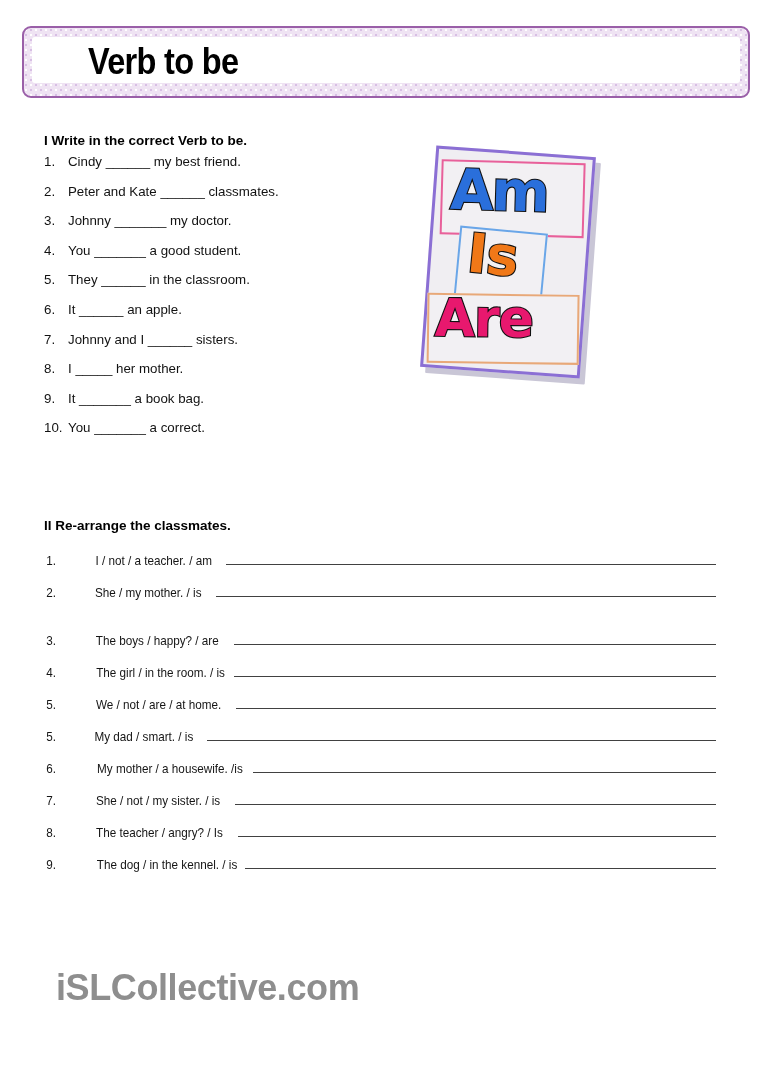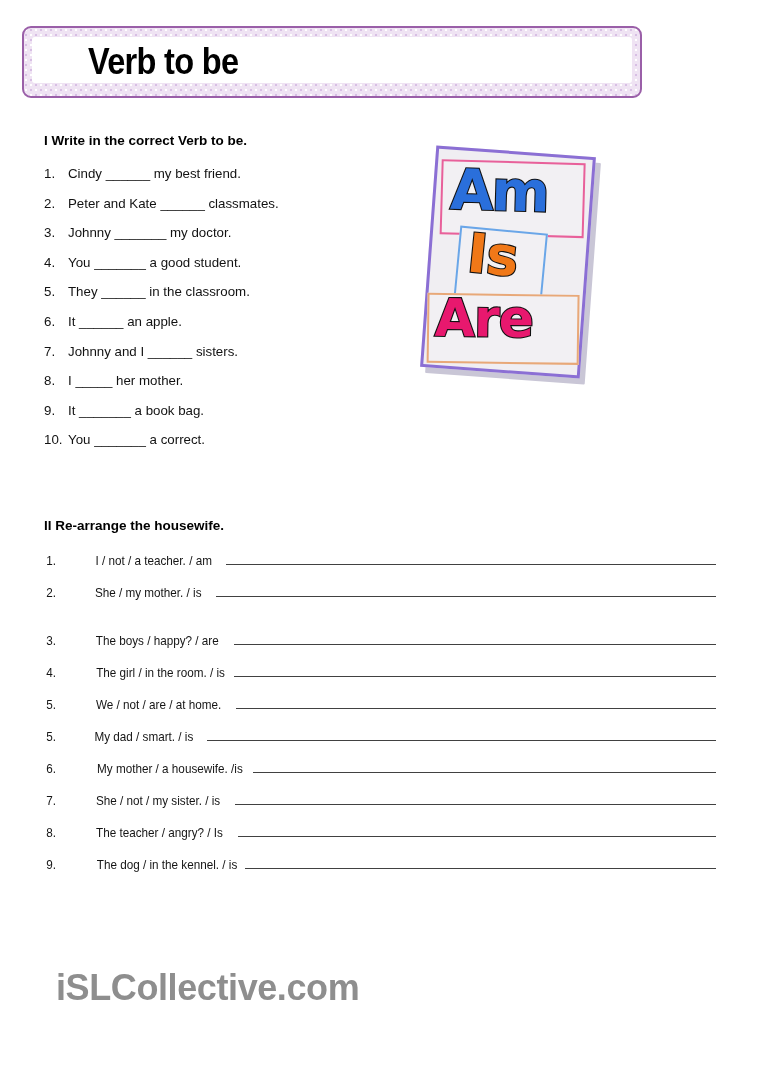--- a/index.html
+++ b/index.html
@@ -17,21 +17,21 @@
     width: 768px;
     height: 1086px;
     background: #ffffff;
   }
 
   
   #header-box {
     position: absolute;
     left: 22px;
     top: 26px;
-    width: 620px;
+    width: 728px;
     height: 72px;
     border: 2.5px solid #9a5fa8;
     border-radius: 9px;
     background-color: #efe3f3;
     background-image:
       radial-gradient(circle at 2px 2px, #ffffff 1.1px, transparent 1.3px),
       radial-gradient(circle at 7px 7px, #ffffff 1.1px, transparent 1.3px),
       radial-gradient(circle at 2px 7px, #d7bde3 0.7px, transparent 0.9px),
       radial-gradient(circle at 7px 2px, #d7bde3 0.7px, transparent 0.9px);
     background-size: 10px 10px, 10px 10px, 10px 10px, 10px 10px;
@@ -105,21 +105,21 @@
   }
 
   .section-heading {
     font-family: "Liberation Sans", sans-serif;
     font-weight: bold;
     font-size: 13.5px;
     color: #000000;
     white-space: nowrap;
   }
 
-  #section-one .section-heading { margin-bottom: 18px; }
+  #section-one .section-heading { margin-bottom: 6px; }
 
   .q1-list { list-style: none; }
 
   .q1-item {
     display: flex;
     align-items: baseline;
     font-family: "Liberation Sans", sans-serif;
     font-size: 13.3px;
     color: #121212;
     margin-bottom: 14.6px;
@@ -348,21 +348,21 @@
       <div class="panel" id="panel-am"></div>
       <div class="panel" id="panel-is"></div>
       <div class="panel" id="panel-are"></div>
       <div class="cl-word" id="word-am">Am</div>
       <div class="cl-word" id="word-is">Is</div>
       <div class="cl-word" id="word-are">Are</div>
     </div>
   </div>
 
   <div id="section-two">
-    <div class="section-heading">II Re-arrange the housewife.</div>
+    <div class="section-heading">II Re-arrange the classmates.</div>
     <div id="q2-list">
         <div class="q2-row">
           <span class="q2-num">1.</span>
           <span class="q2-text">I / not / a teacher. / am</span>
           <span class="q2-line q2-gap-8"></span>
         </div>
         <div class="q2-row extra-gap">
           <span class="q2-num">2.</span>
           <span class="q2-text">She / my mother. / is</span>
           <span class="q2-line q2-gap-8"></span>

